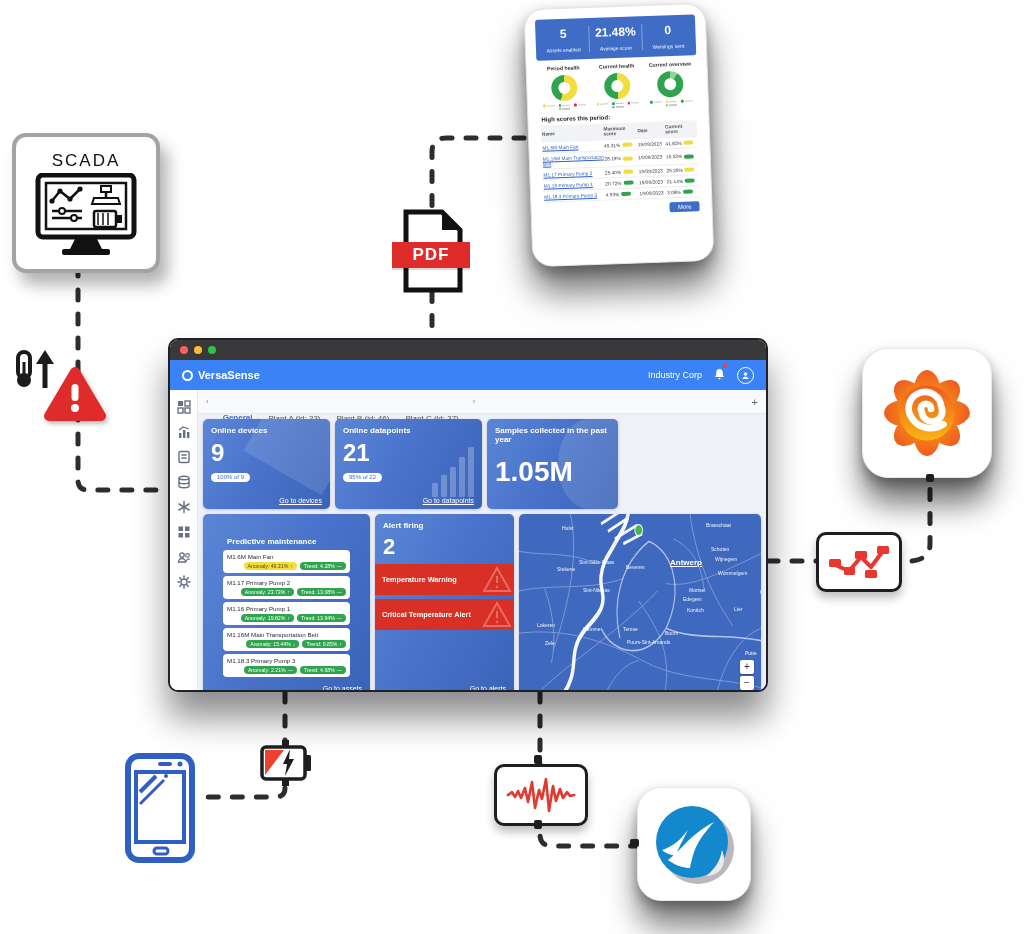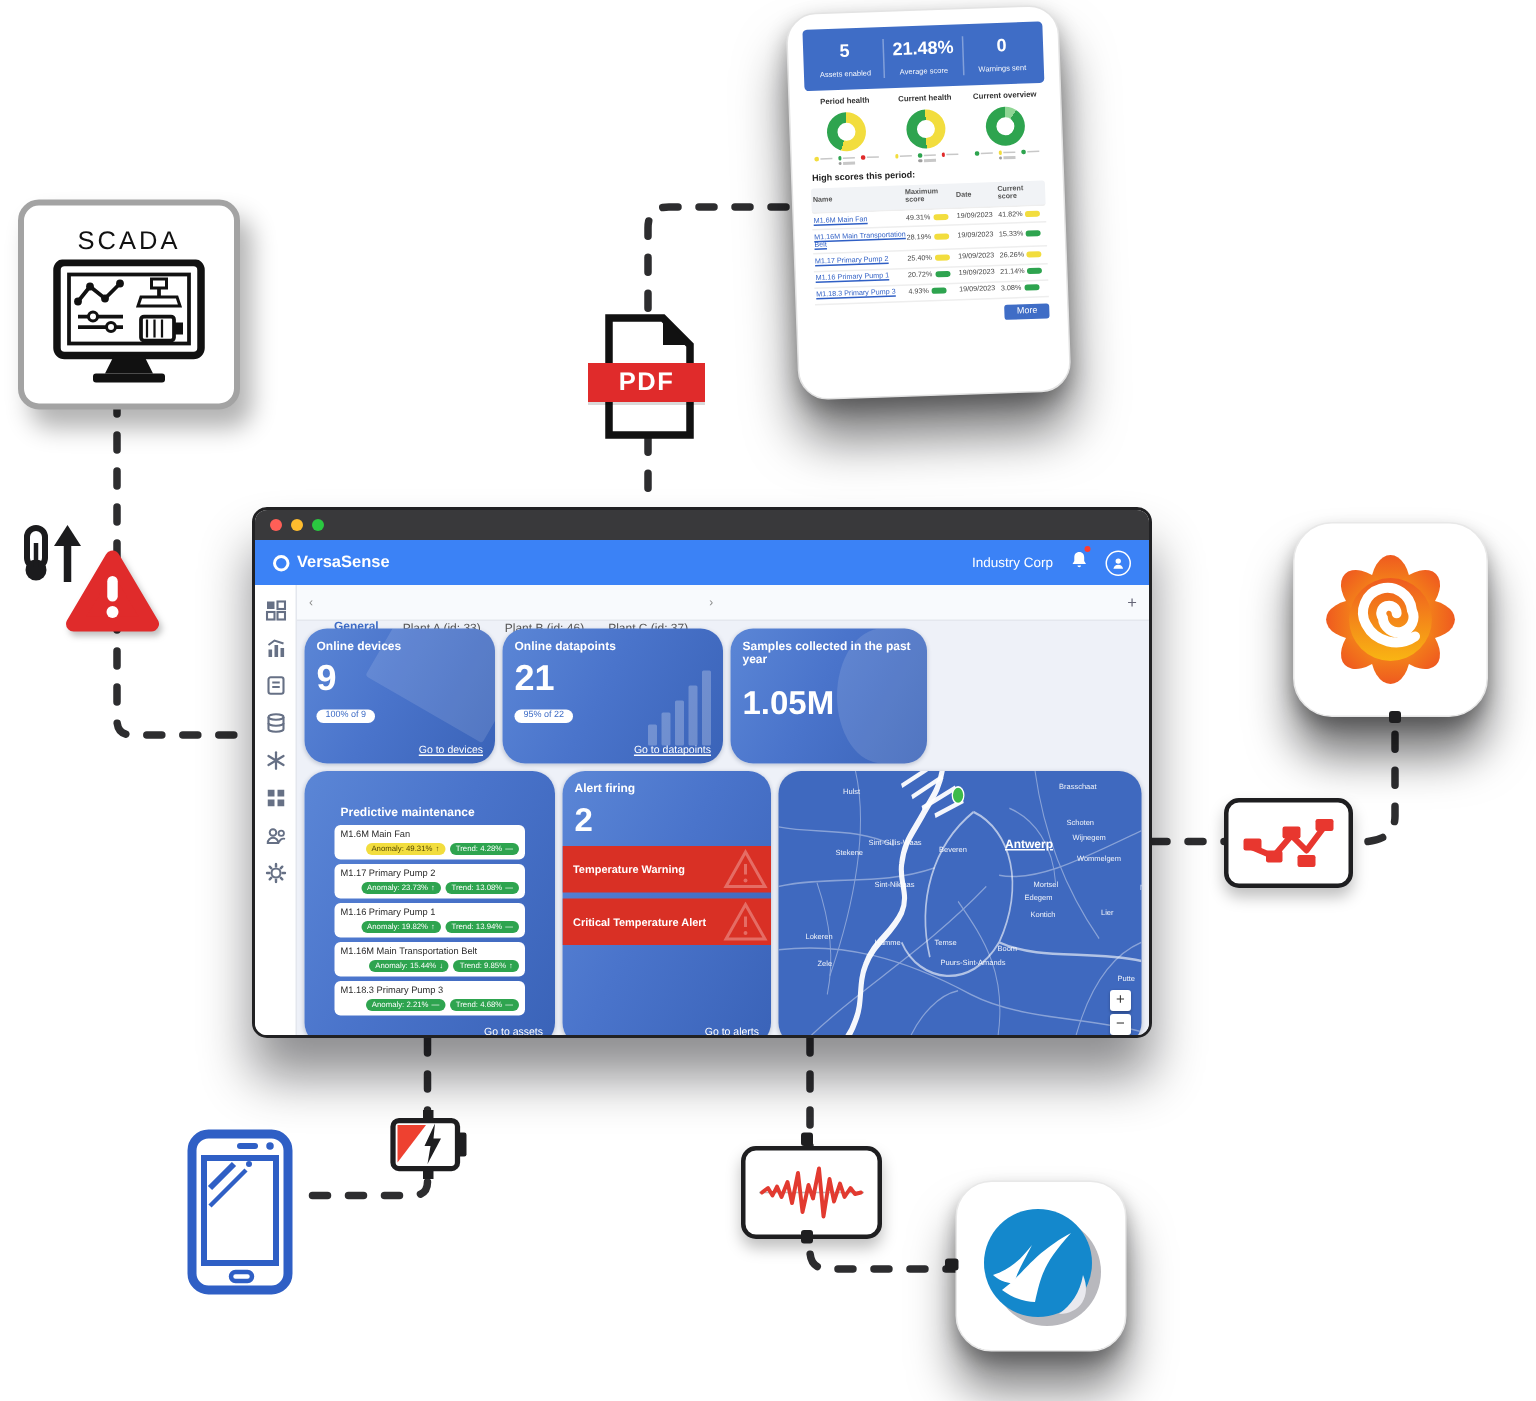--- a/index.html
+++ b/index.html
@@ -93,32 +93,32 @@
   .main{flex:1;display:flex;flex-direction:column;background:#eef1f8;}
   .tabbar{height:23px;background:#f8fafd;border-bottom:1px solid #e4e7ee;display:flex;align-items:center;
           padding:0 8px;gap:12px;font-size:8px;color:#555;}
   .tab{cursor:pointer;padding:5px 2px 4px;margin-top:32px;}
   .tab.active{color:#3f6dc6;font-weight:bold;border-bottom:2px solid #3f6dc6;}
   .tchev{color:#888;font-size:8px;cursor:pointer;}
   .tplus{margin-left:auto;color:#667;font-size:11px;cursor:pointer;}
   .content{flex:1;padding:5px;display:flex;flex-direction:column;gap:5px;}
   .trow{display:flex;gap:5px;}
   .tile{background:linear-gradient(118deg,#5b86d6 0%,#4a74cb 45%,#3a63b8 100%);
-        border-radius:15px;color:#fff;position:relative;overflow:hidden;box-shadow:0 1px 3px rgba(30,50,90,.25);}
+        border-radius:5px;color:#fff;position:relative;overflow:hidden;box-shadow:0 1px 3px rgba(30,50,90,.25);}
   .row1 .tile{height:90px;}
   .tile-title{font-size:8px;font-weight:bold;margin:7px 8px 0;}
   .tile-big{font-size:24px;font-weight:bold;margin:6px 8px 0;line-height:1;}
   .tile-pill{display:inline-block;background:#fff;color:#3f6dc6;font-size:6px;border-radius:8px;
              padding:1.5px 6px;margin:4px 8px 0;}
   .tile-link{position:absolute;bottom:5px;right:8px;font-size:7px;color:#fff;text-decoration:underline;cursor:pointer;}
   .t-dev{width:127px}.t-dp{width:147px}.t-sm{width:131px}.t-gr{flex:1}
   .bars{position:absolute;right:8px;bottom:12px;display:flex;align-items:flex-end;gap:3px;opacity:.25;}
   .bars i{width:6px;background:#fff;display:block;border-radius:1px;}
   .ghost{position:absolute;background:rgba(255,255,255,.12);border-radius:2px;}
-  .t-sm .tile-big{font-size:22px;margin-top:14px;}
+  .t-sm .tile-big{font-size:28px;margin-top:14px;}
   .row2{flex:1;}
   .maint{width:135px;padding:16px;}
   .m-items{margin:4px;display:flex;flex-direction:column;gap:3.5px;}
   .m-card{background:#fff;border-radius:4px;padding:2.5px 4px 3px;color:#2c2c2c;}
   .m-name{font-size:6.2px;}
   .m-badges{display:flex;justify-content:flex-end;gap:3px;margin-top:2px;}
   .badge{font-size:5.2px;border-radius:6px;padding:1px 4px;white-space:nowrap;display:flex;gap:2px;}
   .badge.yellow{background:#f2dd3e;color:#574a04;}
   .badge.green{background:#2ea44f;color:#fff;}
   .alerts{width:139px;}

